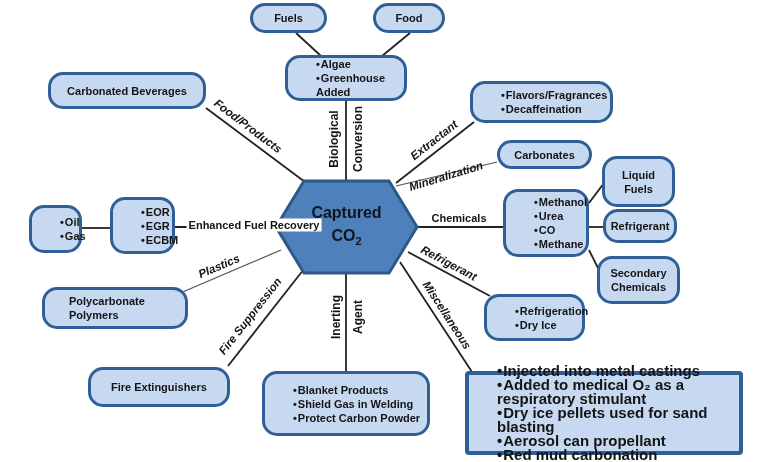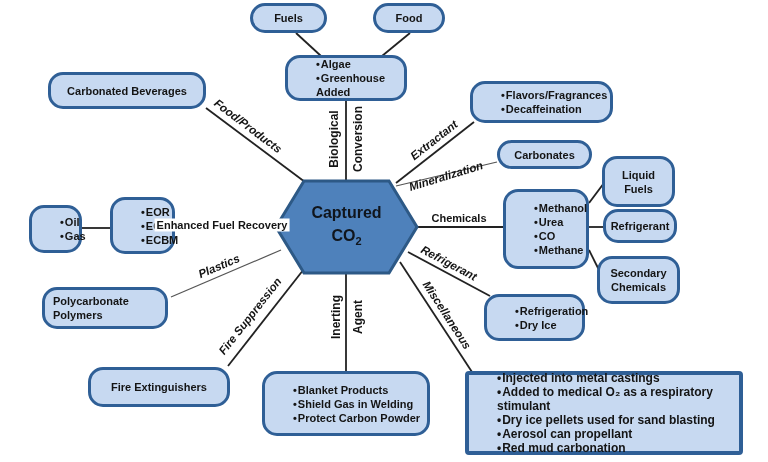--- a/index.html
+++ b/index.html
@@ -27,28 +27,28 @@
     border:3px solid var(--box_border);
     border-radius:15px;
     display:flex;flex-direction:column;justify-content:center;align-items:center;
     font-weight:bold;font-size:11px;line-height:14px;text-align:center;
     padding:2px 4px;
   }
   .node.bullets{align-items:flex-start;text-align:left;padding-left:28px;}
   .node.bullets .bi::before{content:"\2022";margin-right:1px;}
   .node .ln{display:block;}
   .node.leftalign{align-items:flex-start;text-align:left;}
-  .node.big{border-width:4px;border-radius:4px;font-size:12px;line-height:14px;}
+  .node.big{border-width:4px;border-radius:4px;font-size:15px;line-height:14px;}
   .blabel{
     position:absolute;white-space:nowrap;font-weight:bold;font-size:11px;
     transform:translate(-50%,-50%);
   }
   .blabel.it{font-style:italic;font-size:11.5px;}
   .blabel.vert{transform:translate(-50%,-50%) rotate(-90deg);font-size:12px;}
-  .blabel.stack{text-align:center;line-height:13px;background:#ffffff;padding:0 2px;}
+  .blabel.stack{text-align:center;line-height:13px;background:#ffffff;padding:0 2px;margin-left:32px;}
   .hexlabel{
     position:absolute;left:276px;top:181px;width:141px;height:92px;
     display:flex;flex-direction:column;justify-content:center;align-items:center;
     font-weight:bold;font-size:16px;line-height:23px;color:#10151c;
   }
   .hexlabel sub{font-size:11px;}
 </style>
 </head>
 <body>
 
@@ -104,21 +104,21 @@
 
   <div class="node" style="left:497px;top:140px;width:95px;height:29px">
     <span>Carbonates</span>
   </div>
 
   <div class="node" style="left:602px;top:156px;width:73px;height:51px">
     <span class="ln">Liquid</span>
     <span class="ln">Fuels</span>
   </div>
 
-  <div class="node bullets" style="left:503px;top:189px;width:86px;height:80px">
+  <div class="node bullets" style="left:503px;top:189px;width:86px;height:68px">
     <span class="bi">Methanol</span>
     <span class="bi">Urea</span>
     <span class="bi">CO</span>
     <span class="bi">Methane</span>
   </div>
 
   <div class="node" style="left:603px;top:209px;width:74px;height:34px">
     <span>Refrigerant</span>
   </div>
 
@@ -131,21 +131,21 @@
     <span class="bi">Oil</span>
     <span class="bi">Gas</span>
   </div>
 
   <div class="node bullets" style="left:110px;top:197px;width:65px;height:57px">
     <span class="bi">EOR</span>
     <span class="bi">EGR</span>
     <span class="bi">ECBM</span>
   </div>
 
-  <div class="node leftalign" style="left:42px;top:287px;width:126px;height:42px;padding-left:8px">
+  <div class="node leftalign" style="left:42px;top:287px;width:146px;height:42px;padding-left:24px">
     <span class="ln">Polycarbonate</span>
     <span class="ln">Polymers</span>
   </div>
 
   <div class="node" style="left:88px;top:367px;width:142px;height:40px">
     <span>Fire Extinguishers</span>
   </div>
 
   <div class="node bullets" style="left:262px;top:371px;width:168px;height:65px">
     <span class="bi">Blanket Products</span>

